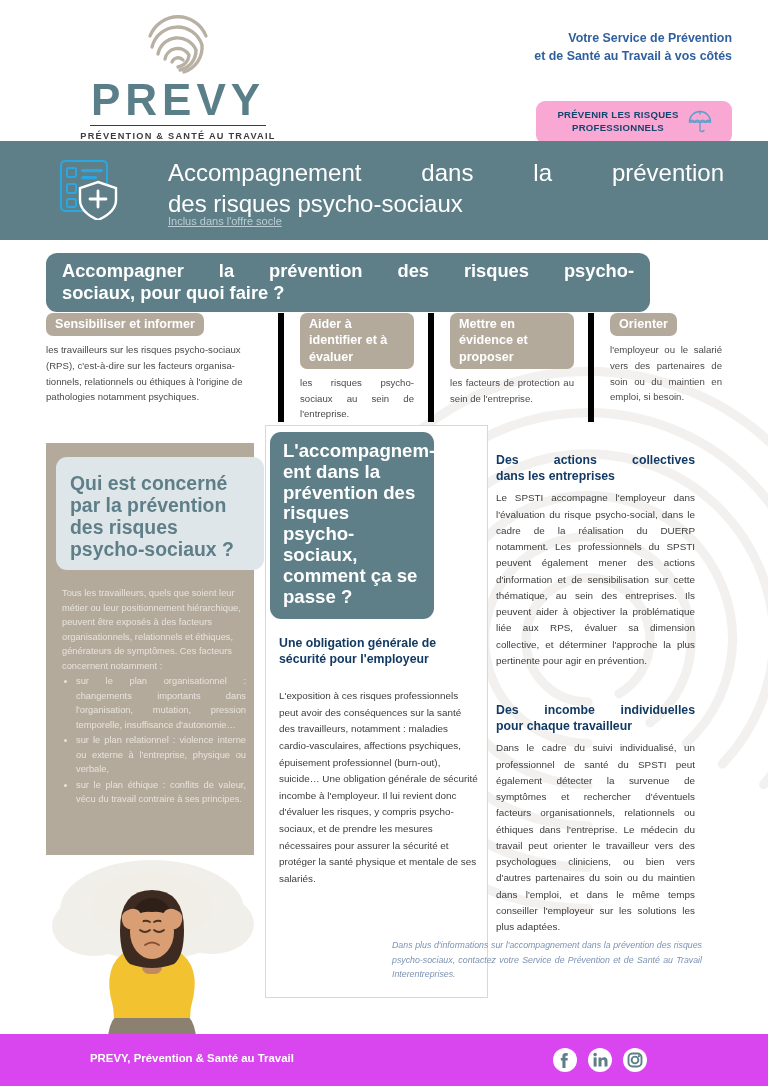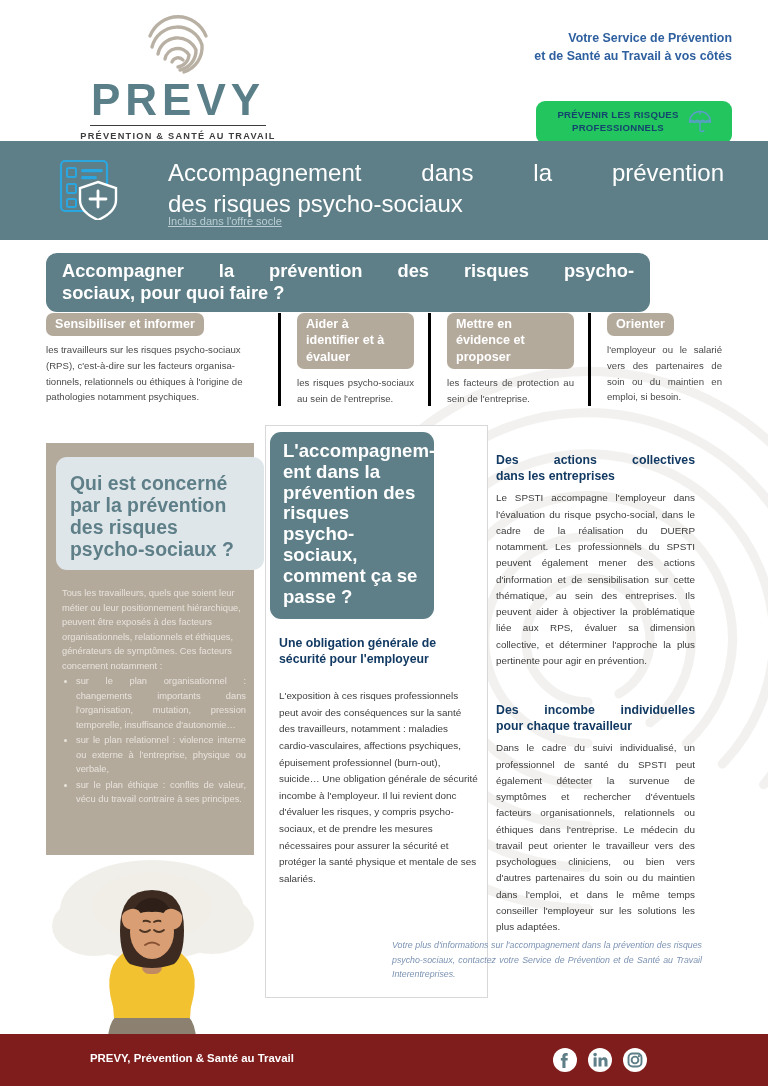--- a/index.html
+++ b/index.html
@@ -25,21 +25,21 @@
   .logo-word { font-size: 44px; font-weight: 700; letter-spacing: 5px; color: #5b7f88; line-height: 1; font-family:"Liberation Sans", sans-serif;}
   .logo-sub { margin-top: 5px; font-size: 9.2px; letter-spacing: 1.25px; color: #3d3d3d; font-weight: 600; }
   .logo-rule { width: 176px; height: 1px; background:#3d3d3d; margin: 3px auto 4px; }
 
   .tagline {
     position: absolute; right: 36px; top: 30px; text-align: right;
     color: #2e5f9e; font-size: 12.4px; line-height: 1.45; font-weight: 600;
   }
   .badge {
     position: absolute; right: 36px; top: 101px;
-    background: #22c55e; border-radius: 9px;
+    background: #f9a8d4; border-radius: 9px;
     padding: 8px 14px 9px 16px; min-width: 196px;
     display:flex; align-items:center; justify-content:center; gap: 8px;
   }
   .badge-text { color:#14446e; font-weight: 700; font-size: 9.6px; line-height: 1.35; letter-spacing: .25px; text-align:center; }
   .umbrella { width: 26px; height: 26px; flex: 0 0 auto; }
 
   
   .titlebar {
     position: absolute; left: 0; top: 141px; width: 768px; height: 99px;
     background: #5e7f88; z-index: 3;
@@ -60,21 +60,21 @@
     background: #5e7f88; border-radius: 11px;
     color: #fff; font-weight: 700; font-size: 18.3px; line-height: 1.18;
     padding: 7px 16px 9px 16px; z-index: 4;
   }
   .q-head .ln1 { display:block; text-align: justify; text-align-last: justify; }
   .q-head .ln2 { display:block; }
 
   
   .cols { position: absolute; left: 46px; top: 313px; width: 690px; display:flex; z-index: 3; }
   .col { position: relative; padding-right: 14px; }
-  .col + .col { border-left: 3px solid #000000; padding-left: 16px; }
+  .col + .col { border-left: 6px solid #000000; padding-left: 16px; }
   .col:nth-child(1) { width: 232px; }
   .col:nth-child(2) { width: 150px; }
   .col:nth-child(3) { width: 160px; }
   .col:nth-child(4) { width: 148px; }
   .chip {
     display: inline-block; background: #b4aa9c; color: #ffffff;
     font-weight: 700; font-size: 12.6px; line-height: 1.3;
     border-radius: 7px; padding: 3px 9px 4px 9px; margin-bottom: 6px;
   }
   .col-body { font-size: 9.6px; line-height: 1.63; color: #4a4a4a; }
@@ -127,21 +127,21 @@
   .right-col { position: absolute; left: 496px; top: 452px; width: 199px; z-index: 4; }
   .right-col-2 { position: absolute; left: 496px; top: 702px; width: 199px; z-index: 4; }
 
   .note {
     position: absolute; left: 392px; top: 938px; width: 310px;
     color: #7c93b3; font-size: 8.8px; font-style: italic; line-height: 1.66;
     text-align: justify; z-index: 5;
   }
 
   
-  .footer { position: absolute; left: 0; bottom: 0; width: 768px; height: 52px; background: #7f1d1d; z-index: 6; }
+  .footer { position: absolute; left: 0; bottom: 0; width: 768px; height: 52px; background: #d946ef; z-index: 6; }
   .footer-text { position: absolute; left: 90px; top: 18px; color:#fff; font-size: 11.4px; font-weight: 600;}
   .socials { position: absolute; right: 120px; top: 13px; display:flex; gap: 9px; }
   .soc { width: 26px; height: 26px; }
 </style>
 </head>
 <body>
 
 <div class="page">
 
   <svg class="watermark" viewBox="0 0 600 600">
@@ -300,21 +300,21 @@
   </div>
 
   <div class="right-col-2">
     <div class="r-h3">
       <span class="j">Des incombe individuelles</span>
       <span>pour chaque travailleur</span>
     </div>
     <div class="r-body">Dans le cadre du suivi individualisé, un professionnel de santé du SPSTI peut également détecter la survenue de symptômes et rechercher d'éventuels facteurs organisationnels, relationnels ou éthiques dans l'entreprise. Le médecin du travail peut orienter le travailleur vers des psychologues cliniciens, ou bien vers d'autres partenaires du soin ou du maintien dans l'emploi, et dans le même temps conseiller l'employeur sur les solutions les plus adaptées.</div>
   </div>
 
-  <div class="note">Votre plus d'informations sur l'accompagnement dans la prévention des risques psycho-sociaux, contactez votre Service de Prévention et de Santé au Travail Interentreprises.</div>
+  <div class="note">Dans plus d'informations sur l'accompagnement dans la prévention des risques psycho-sociaux, contactez votre Service de Prévention et de Santé au Travail Interentreprises.</div>
 
   <div class="footer">
     <div class="footer-text">PREVY, Prévention &amp; Santé au Travail</div>
     <div class="socials">
       <svg class="soc" viewBox="0 0 26 26">
         <circle cx="13" cy="13" r="12" fill="#ffffff"></circle>
         <path d="M15.6 13.6h-2.1V21h-3.1v-7.4H8.8v-2.7h1.6V9.2c0-1.9 1-3.2 3.3-3.2h2v2.7h-1.3c-.8 0-.9.3-.9 1v1.2h2.2z" fill="#5e7f88"></path>
       </svg>
       <svg class="soc" viewBox="0 0 26 26">
         <circle cx="13" cy="13" r="12" fill="#ffffff"></circle>

